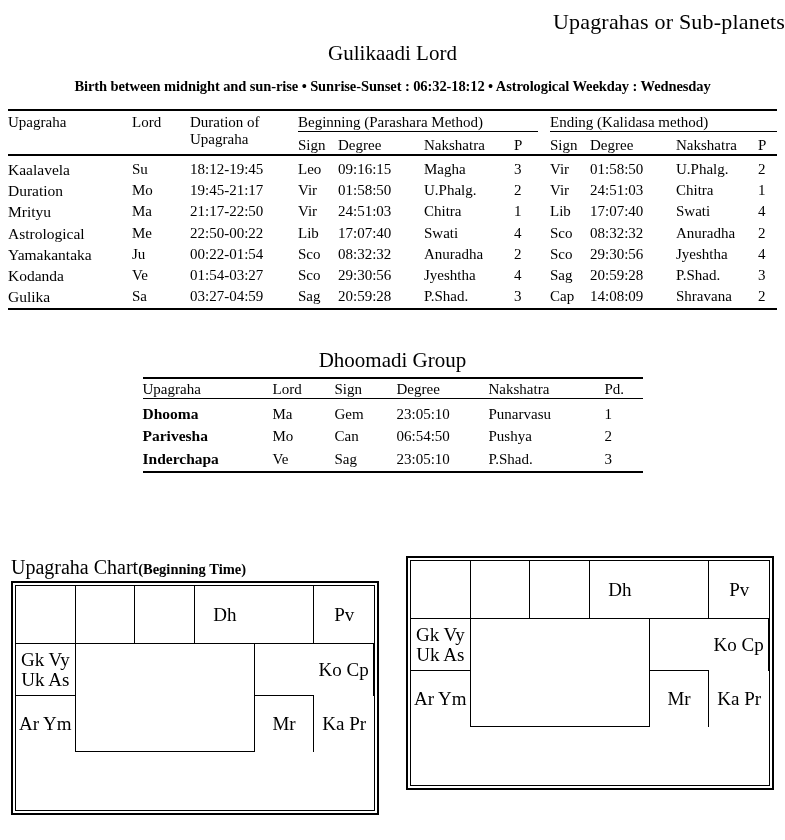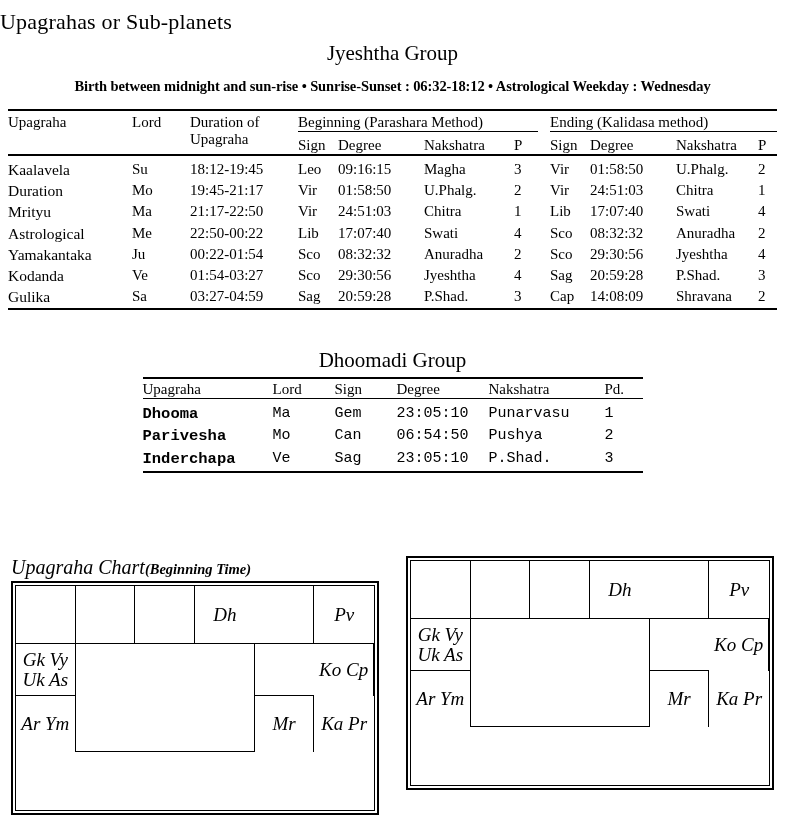--- a/index.html
+++ b/index.html
@@ -8,21 +8,21 @@
     width: 785px; height: 840px;
     background: #ffffff;
     color: #000000;
     font-family: "Liberation Serif", "DejaVu Serif", serif;
     position: relative;
     overflow: hidden;
   }
 
   
   .title-1 {
-    text-align: left;
+    text-align: right;
     font-size: 22px;
     letter-spacing: .2px;
     margin: 8px 0 0 0;
     line-height: 1.25;
   }
   .title-2 {
     text-align: center;
     font-size: 21px;
     margin: 4px 0 0 0;
     line-height: 1.25;
@@ -75,21 +75,21 @@
     font-size: 21px;
     margin: 36px 0 4px 0;
   }
   .dh-wrap { width: 500px; margin: 0 auto; }
   table.dh {
     width: 500px;
     border-collapse: collapse;
     font-size: 15px;
   }
   table.dh td { padding: 0; text-align: left; vertical-align: top; }
-  table.dh tr.datarow td { padding-top: 2px; padding-bottom: 2px; line-height: 1.2; font-family: Liberation Mono, monospace; }
+  table.dh tr.datarow td { padding-top: 2px; padding-bottom: 2px; line-height: 1.2; }
   .dh-hdr td { padding-top: 5px; padding-bottom: 4px; }
   .dh-rule-top td { border-top: 2px solid #000; height: 3px; font-size:0; line-height:0; }
   .dh-rule-mid td { border-top: 1.5px solid #000; height: 4px; font-size:0; line-height:0; }
   .dh-rule-bot td { border-top: 2px solid #000; height: 3px; font-size:0; line-height:0; }
 
   .d-name { width: 130px; }
   .d-lord { width: 62px;  }
   .d-sign { width: 62px;  }
   .d-deg  { width: 92px;  }
   .d-nak  { width: 116px; }
@@ -97,21 +97,21 @@
 
   
   .charts-row {
     position: absolute;
     left: 0; top: 556px;
     width: 785px;
     display: flex;
     gap: 27px;
     padding: 0 11px;
   }
-  .chart-block { width: 392px; font-style: italic; }
+  .chart-block { width: 392px; }
   .chart-caption {
     font-size: 20px;
     line-height: 1.1;
     margin-bottom: 3px;
     white-space: nowrap;
   }
   .chart-caption .small { font-size: 14.5px; font-weight: bold; }
 
   .chart-outer {
     border: 2px solid #000;
@@ -143,21 +143,21 @@
   .cell.center-merge {
     grid-column: 2 / span 3;
     grid-row: 2 / span 2;
     border-right: 1px solid #000;
   }
 </style>
 </head>
 <body>
 
 <div class="title-1">Upagrahas or Sub-planets</div>
-<div class="title-2">Jyeshtha Group</div>
+<div class="title-2">Gulikaadi Lord</div>
 <div class="birth-line">Birth between midnight and sun-rise • Sunrise-Sunset : 06:32-18:12 • Astrological Weekday : Wednesday</div>
 
 <div class="gk-wrap">
 <table class="gk">
   <colgroup>
     <col class="c-name">
         <col class="c-lord">
         <col class="c-dur">
     <col class="c-bsign">
         <col class="c-bdeg">

